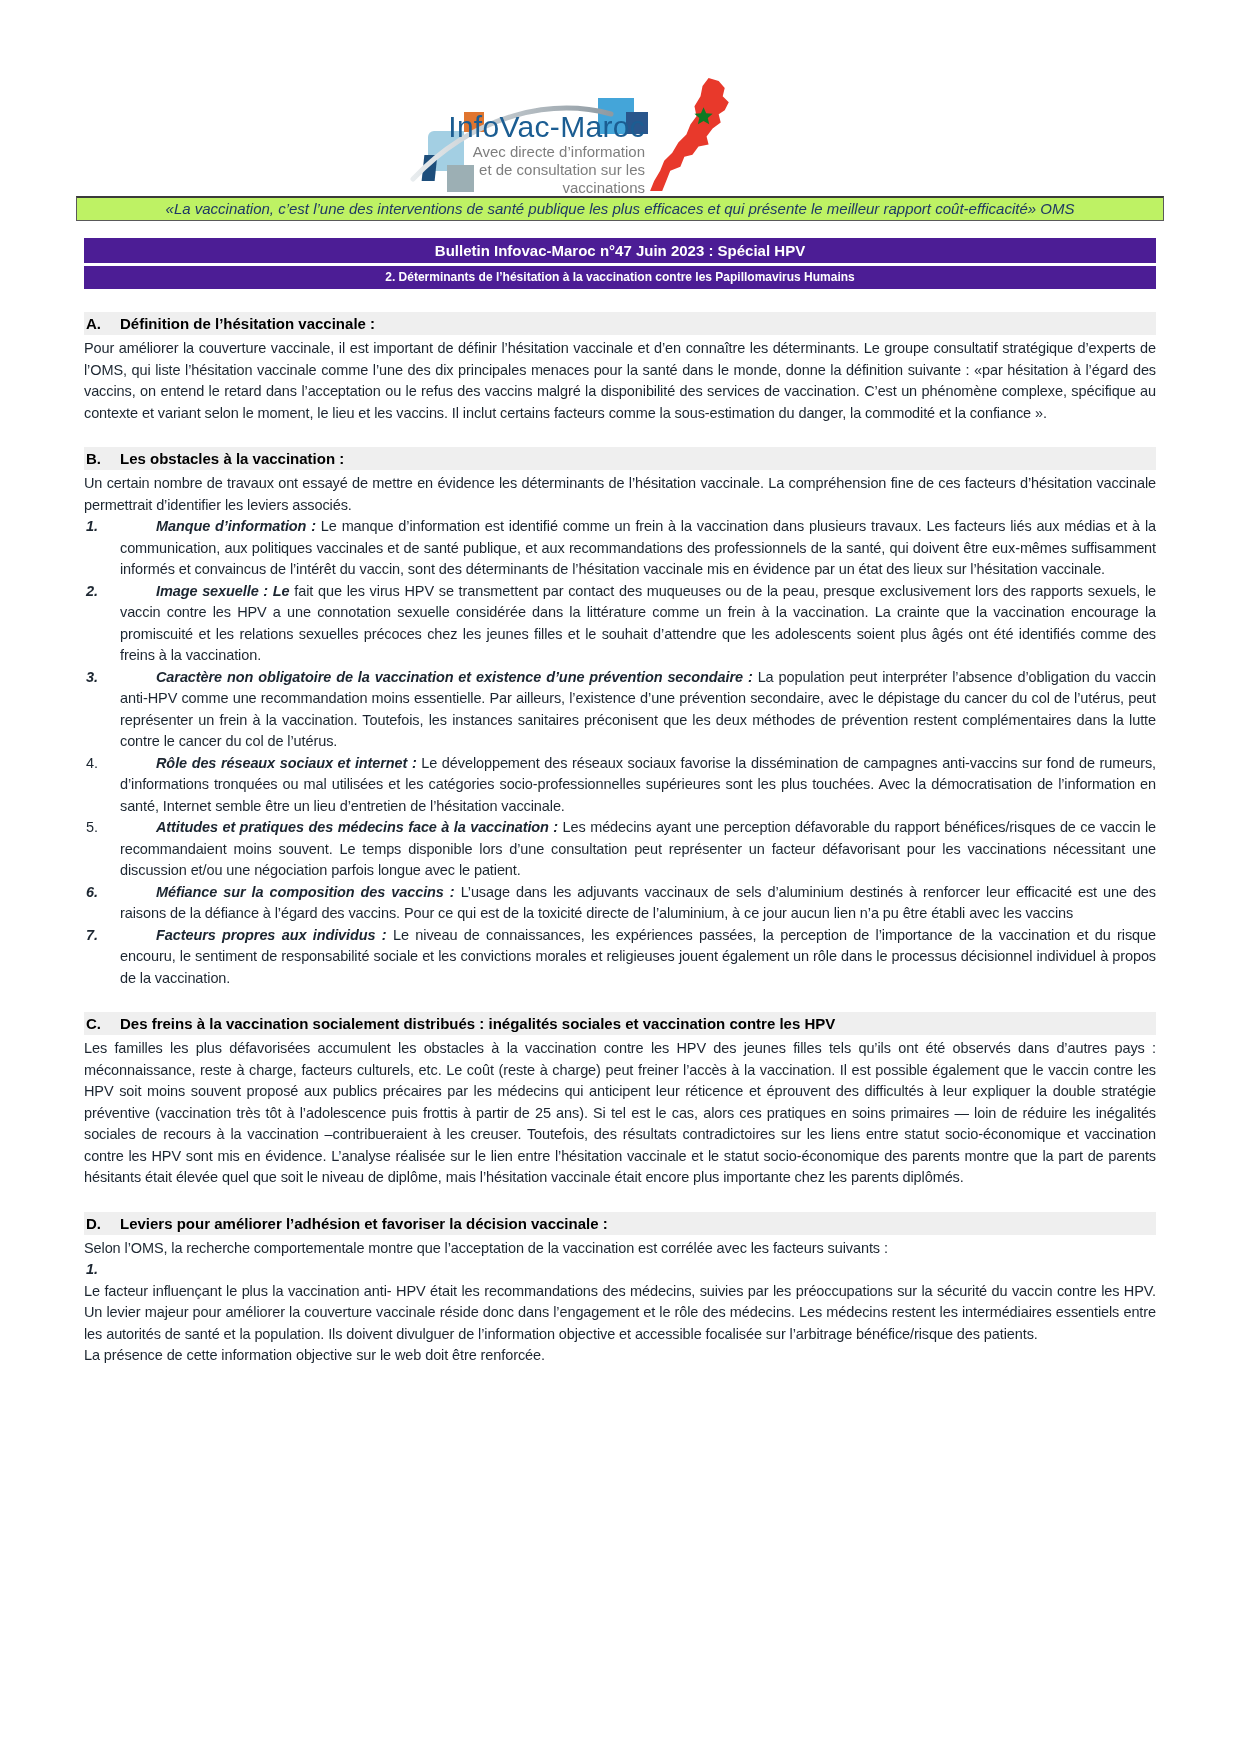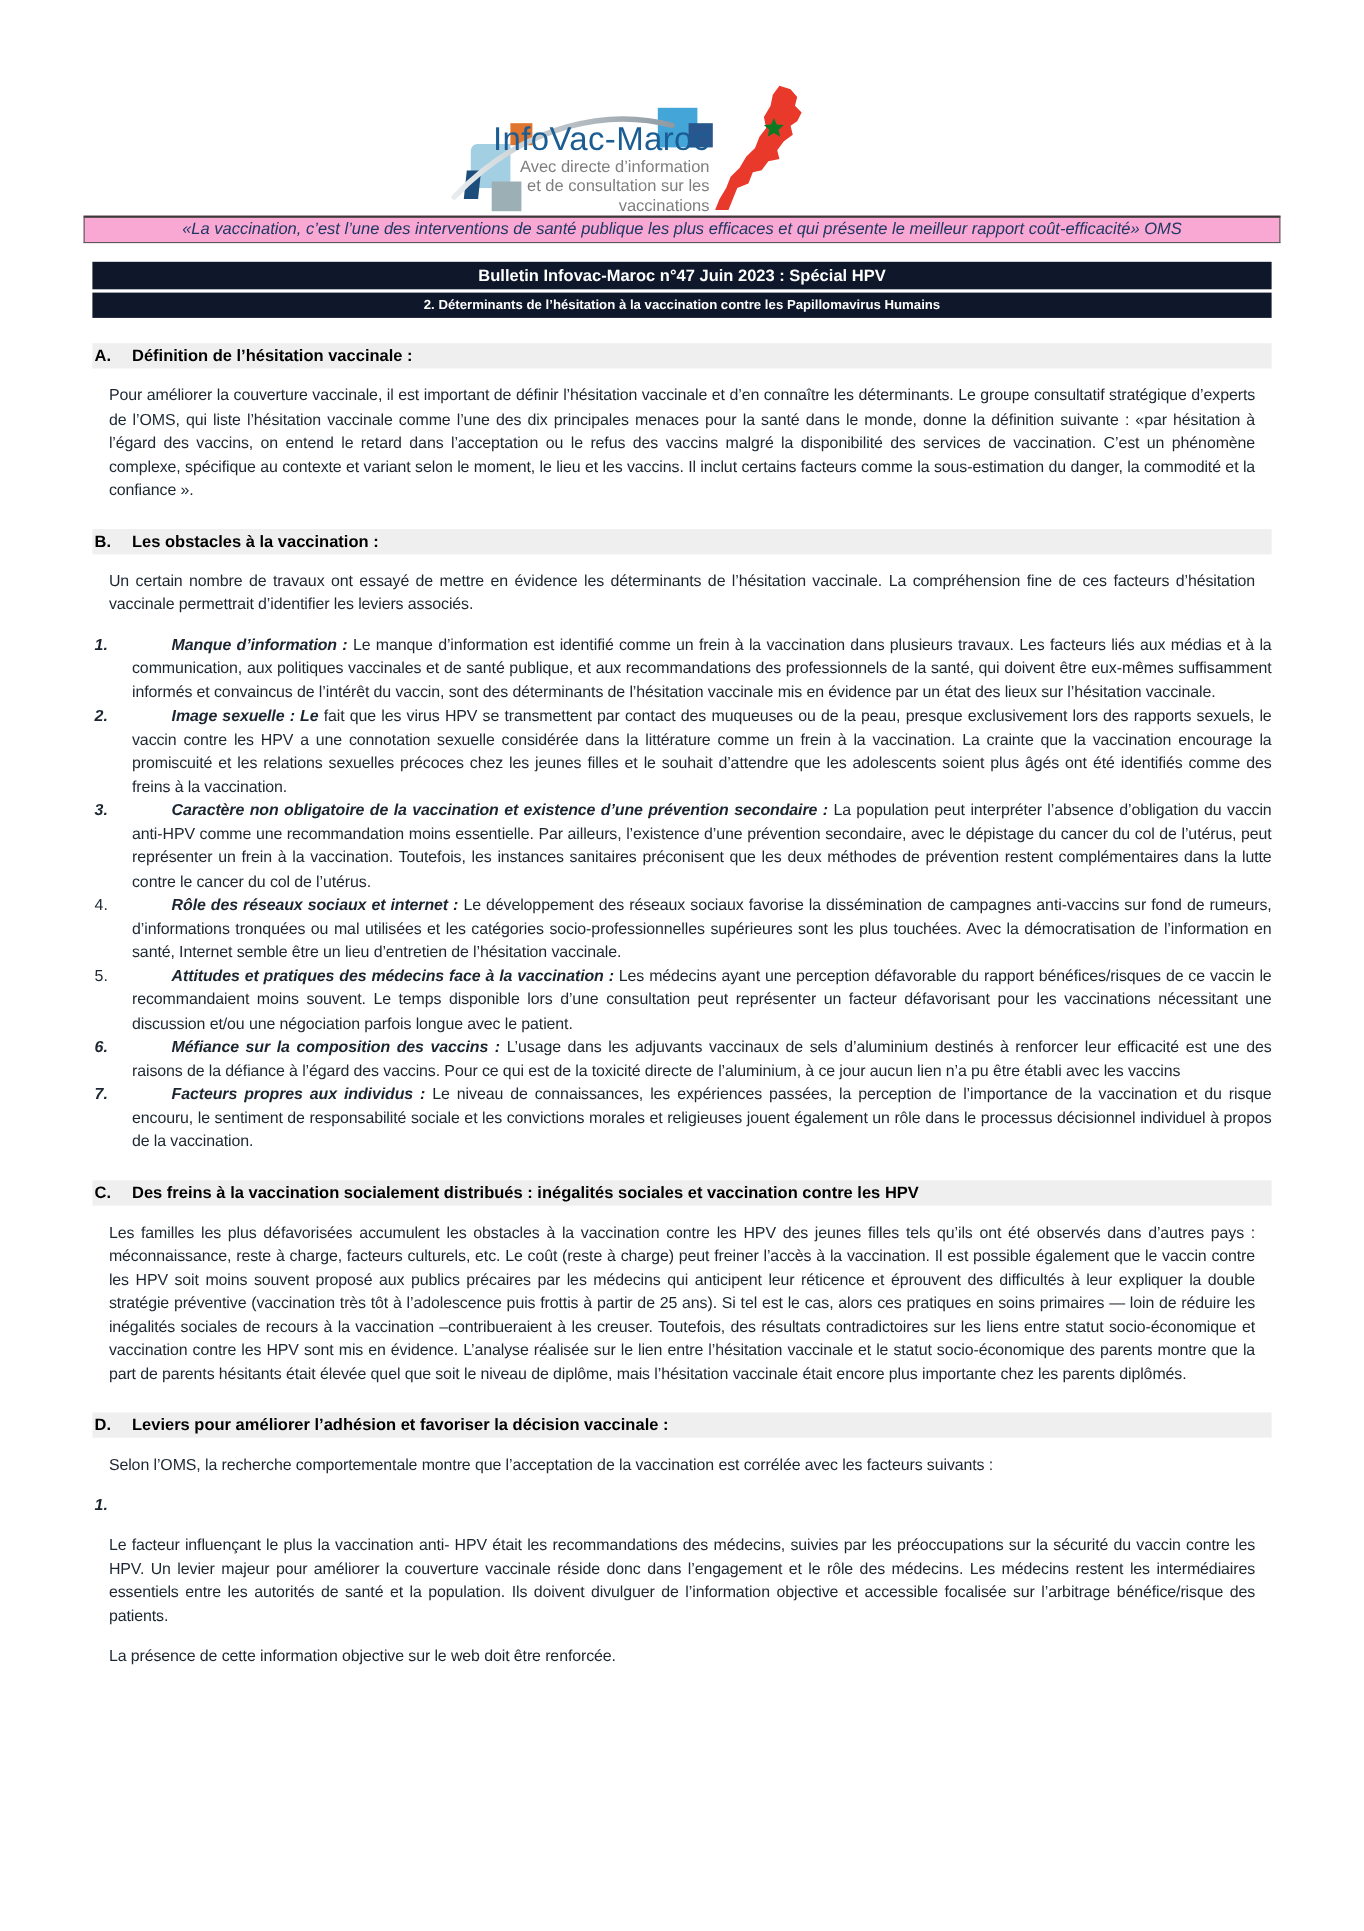--- a/index.html
+++ b/index.html
@@ -25,54 +25,54 @@
   .logo-text{
     position:absolute;left:398px;top:110px;width:247px;
     text-align:right;line-height:1.1;
   }
   .logo-title{font-size:30px;color:#1b5d92;letter-spacing:0.3px;}
   .logo-sub{font-size:15px;color:#7e7e7e;line-height:18px;}
   .morocco{position:absolute;left:650px;top:76px;width:96px;height:116px;}
   
   .quote-banner{
     margin:4px 76px 0 76px;
-    background:#f9a8d4;
+    background:#bef264;
     border:1px solid #595959;
     border-top:2px solid #3a3a3a;
     text-align:center;
     padding:2px 0 3px 0;
     font-size:15px;
     font-style:italic;
     color:#1f3864;
   }
   
   .title-bar{
     margin:0 84px;
-    background:#0f172a;
+    background:#4c1d95;
     color:#fff;
     text-align:center;
     font-weight:bold;
   }
   .title-bar.first{margin-top:17px;font-size:15px;padding:4px 0;}
   .title-bar.second{margin-top:3px;font-size:12px;padding:4px 0 5px 0;}
   
   .content{margin:0 84px;}
   .sec{margin-top:23px;}
   .sec-head{
     display:flex;
     background:#efefef;
     font-weight:bold;
     font-size:15px;
     color:#000;
     padding:3px 0 3px 2px;
     margin:0 0 3px 0;
   }
   .sec-letter{width:34px;flex-shrink:0;}
   p.body{
-    margin:15px;
+    margin:0;
     font-size:14.5px;
     line-height:21.5px;
     text-align:justify;
     letter-spacing:-0.1px;
   }
   p.noj{text-align:left;}
   .li{display:flex;font-size:14.5px;line-height:21.5px;}
   .li .num{width:34px;flex-shrink:0;padding-left:2px;}
   .num.bi{font-weight:bold;font-style:italic;}
   .li .li-body{flex:1;text-align:justify;letter-spacing:-0.1px;}

